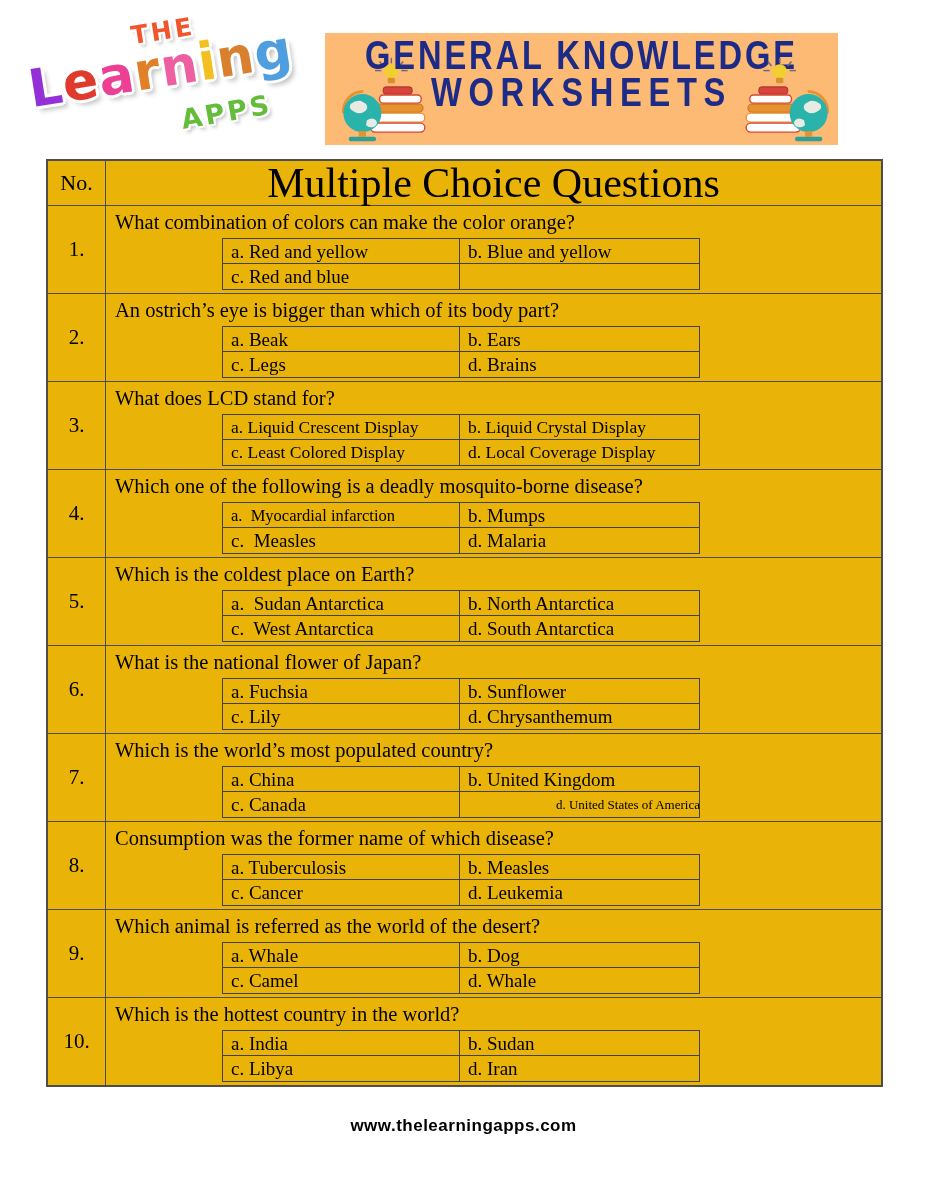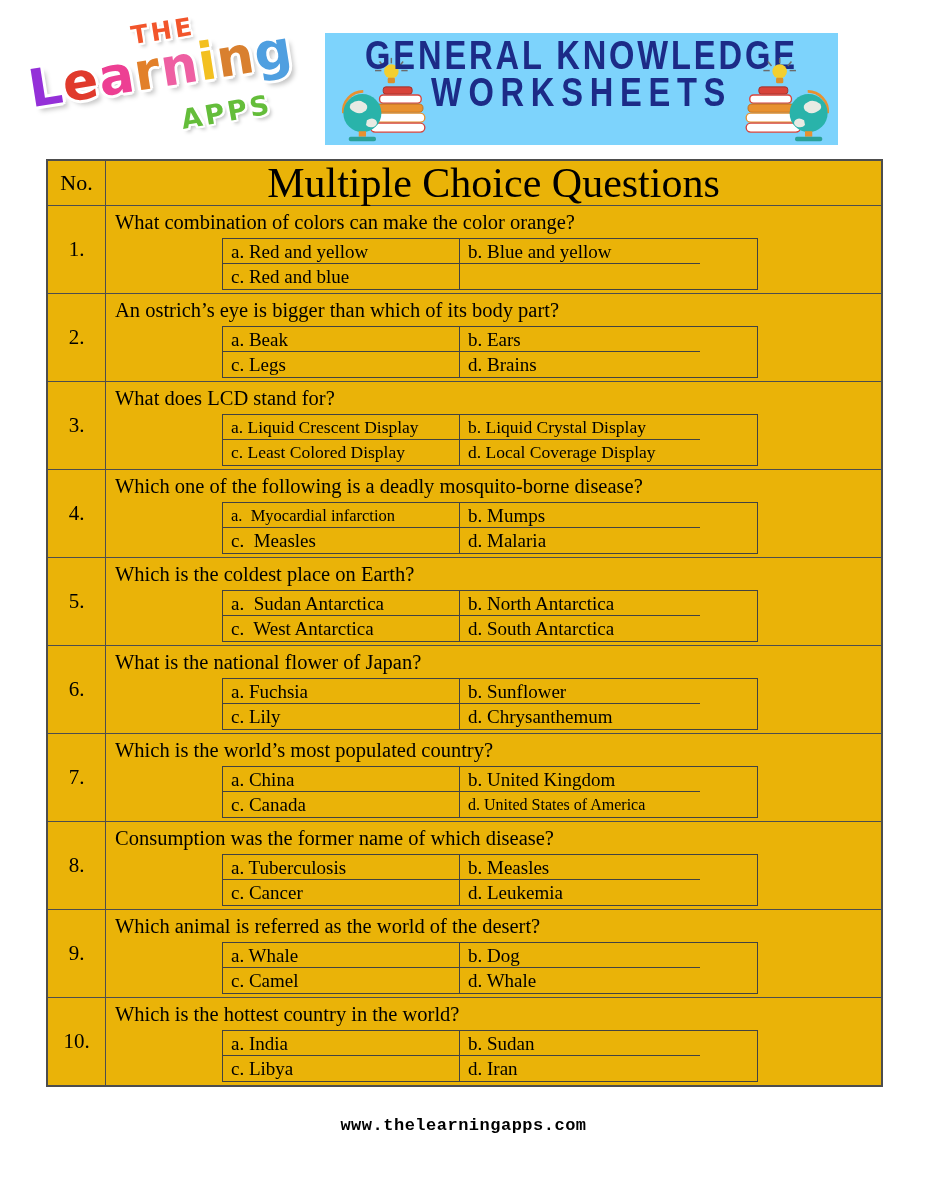--- a/index.html
+++ b/index.html
@@ -22,48 +22,48 @@
   .logo-learning span{
     text-shadow:-3px 0 0 #fff,3px 0 0 #fff,0 -3px 0 #fff,0 3px 0 #fff,-2px -2px 0 #fff,2px 2px 0 #fff,-2px 2px 0 #fff,2px -2px 0 #fff,4px 5px 5px rgba(0,0,0,.25);
   }
   .logo-apps{
     position:absolute;left:152px;top:86px;font-size:27px;letter-spacing:3px;color:#64bd3a;
     transform:rotate(-6deg);
     text-shadow:-2px 0 0 #fff,2px 0 0 #fff,0 -2px 0 #fff,0 2px 0 #fff,-2px -2px 0 #fff,2px 2px 0 #fff,-2px 2px 0 #fff,2px -2px 0 #fff,3px 4px 4px rgba(0,0,0,.25);
   }
 
   
-  .banner{position:absolute;left:325px;top:33px;width:513px;height:112px;background:#7dd3fc;}
+  .banner{position:absolute;left:325px;top:33px;width:513px;height:112px;background:#fdba74;}
   .banner-title{position:absolute;left:0;right:0;top:4px;text-align:center;
     font-family:"Liberation Sans", sans-serif;font-weight:800;color:#1c2b87;line-height:1.08;}
   .banner-line1{display:block;font-size:34px;letter-spacing:3px;transform:scale(.96,1.18);}
   .banner-line2{display:block;font-size:34px;letter-spacing:7px;transform:scale(.96,1.18);}
   .banner-icon{position:absolute;bottom:2px;width:92px;height:86px;}
   .banner-icon.left{left:14px;}
   .banner-icon.right{right:6px;transform:scaleX(-1);}
 
   
   .qtable{position:absolute;left:46px;top:159px;width:837px;border:2px solid #4d4d4d;box-sizing:border-box;background:#eab308;}
   .thead{display:flex;height:44px;}
   .trow{display:flex;height:87px;border-top:1.6px solid #4d4d4d;}
   .no-cell{width:58px;flex:0 0 58px;border-right:1.6px solid #4d4d4d;display:flex;align-items:center;justify-content:center;font-size:21px;box-sizing:border-box;}
   .title-cell{flex:1;display:flex;align-items:center;justify-content:center;font-size:42px;}
   .q-cell{flex:1;display:flex;flex-direction:column;justify-content:center;padding-left:9px;box-sizing:border-box;}
   .q-text{font-size:20.5px;line-height:26px;}
-  .opts{margin-left:107px;margin-top:3px;width:536px;box-sizing:border-box;border:1px solid #424242;display:grid;grid-template-columns:237px 240px;}
+  .opts{margin-left:107px;margin-top:3px;width:478px;box-sizing:border-box;border:1px solid #424242;display:grid;grid-template-columns:237px 240px;}
   .opt{height:25px;line-height:25px;padding-left:8px;font-size:19px;box-sizing:border-box;white-space:pre-wrap;overflow:hidden;}
   .opt:nth-child(odd){border-right:1px solid #424242;}
   .opt:nth-child(1),.opt:nth-child(2){border-bottom:1px solid #424242;}
   .opt.size-s1{font-size:17.5px;}
   .opt.size-s2{font-size:16.5px;}
-  .opt.size-s3{font-size:16px;}
+  .opt.size-s3{font-size:13px;text-align:right;}
 
   
   .footer{position:absolute;left:0;top:1116px;width:100%;text-align:center;
-    font-family:Liberation Mono, monospace;font-weight:bold;font-size:17px;letter-spacing:.5px;color:#000;}
+    font-family:Liberation Sans, sans-serif;font-weight:bold;font-size:17px;letter-spacing:.5px;color:#000;}
 </style>
 </head>
 <body>
 
 <div class="logo">
   <span class="logo-the">THE</span>
   <span class="logo-learning"><span style="color: rgb(148, 48, 216);">L</span><span style="color: rgb(224, 58, 44);">e</span><span style="color: rgb(237, 63, 147);">a</span><span style="color: rgb(226, 128, 42);">r</span><span style="color: rgb(238, 95, 162);">n</span><span style="color: rgb(243, 192, 32);">i</span><span style="color: rgb(217, 128, 47);">n</span><span style="color: rgb(79, 159, 224);">g</span></span>
   <span class="logo-apps">APPS</span>
 </div>
 

